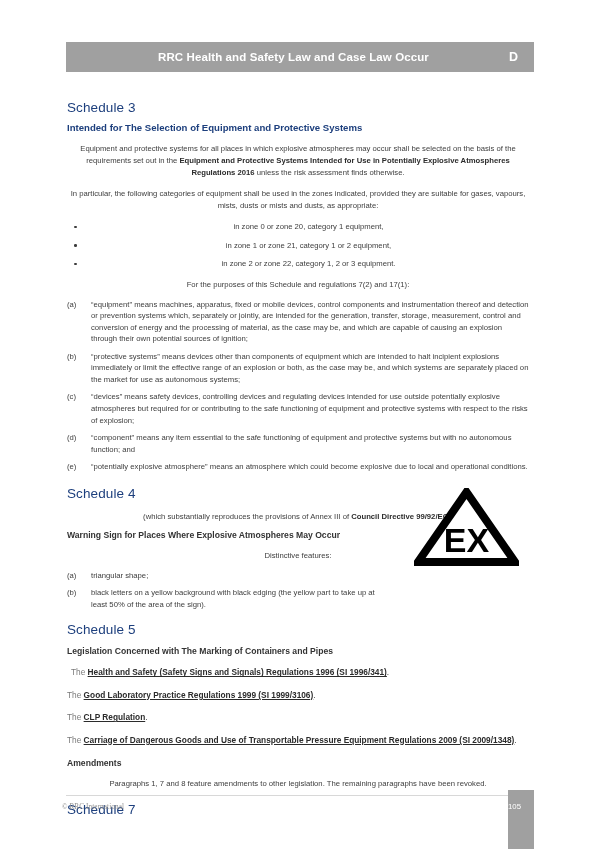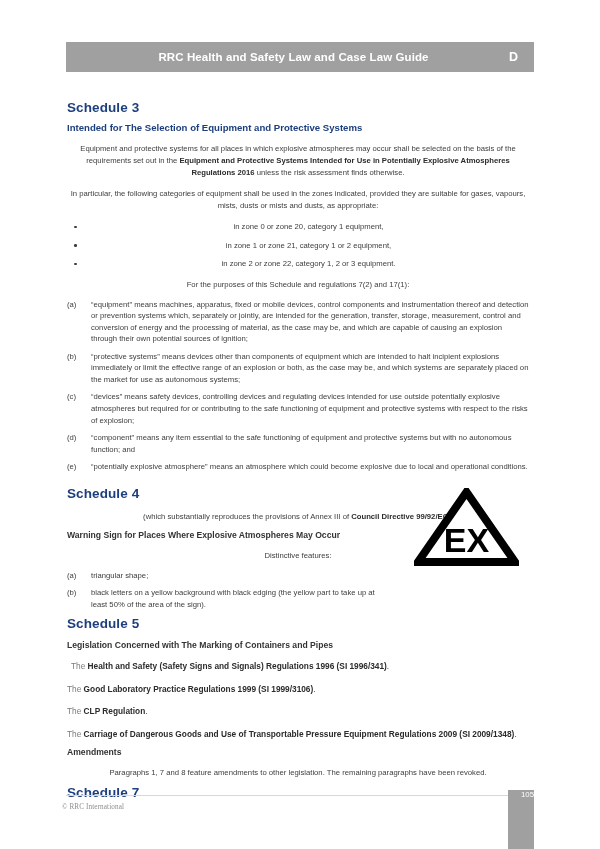--- a/index.html
+++ b/index.html
@@ -70,29 +70,29 @@
   .content {
     position: absolute;
     left: 67px;
     top: 100px;
     width: 462px;
   }
 
   h2.schedule {
     color: #1d3f7d;
     font-size: 13.5px;
-    font-weight: bold;
+    font-weight: normal;
     margin: 0;
     padding: 0;
     line-height: 1.25;
     letter-spacing: 0.1px;
   }
   .sched-block { margin-top: 0; }
   .sched-gap-1 { margin-top: 13px; }
-  .sched-gap-2 { margin-top: 6px; }
+  .sched-gap-2 { margin-top: 12px; }
 
   h3.subheading {
     color: #1d3f7d;
     font-size: 9.6px;
     font-weight: bold;
     margin: 5px 0 0 0;
     line-height: 1.3;
   }
   h3.subheading-dark {
     color: #333333;
@@ -166,21 +166,21 @@
   .narrow { width: 318px; }
 
   p.leglist {
     font-size: 8.3px;
     line-height: 1.5;
     margin: 10px 0 0 0;
     color: #4a4a4a;
   }
   p.leglist:first-of-type { margin-top: 9px; }
   p.leglist .lead { color: #7a7a7a; font-weight: normal; }
-  p.leglist .bold { font-weight: bold; color: #2b2b2b; }
+  p.leglist .bold { font-weight: bold; color: #2b2b2b; text-decoration: underline; }
   p.leglist.indent { padding-left: 4px; }
 
   
   .ex-sign {
     position: absolute;
     left: 414px;
     top: 488px;
     width: 105px;
     height: 78px;
   }
@@ -206,37 +206,38 @@
   }
   .page-number-box {
     position: absolute;
     left: 508px;
     top: 790px;
     width: 26px;
     height: 59px;
     background: #a0a0a0;
     display: flex;
     align-items: flex-start;
-    justify-content: flex-end;
+    justify-content: flex-start;
+    padding-top: 12px;
     box-sizing: border-box;
   }
   .page-number {
     color: #ffffff;
     font-size: 7.8px;
     font-weight: normal;
   }
 </style>
 </head>
 <body>
 
 <div class="page">
 
   <div class="header">
     <div class="header-band">
-      <span class="header-title">RRC Health and Safety Law and Case Law Guide</span>
+      <span class="header-title">RRC Health and Safety Law and Case Law Occur</span>
     </div>
     <div class="header-letter-box">
       <span class="header-letter">D</span>
     </div>
   </div>
 
   <div class="content">
 
     <div class="sched-block">
       <h2 class="schedule">Schedule 3</h2>

